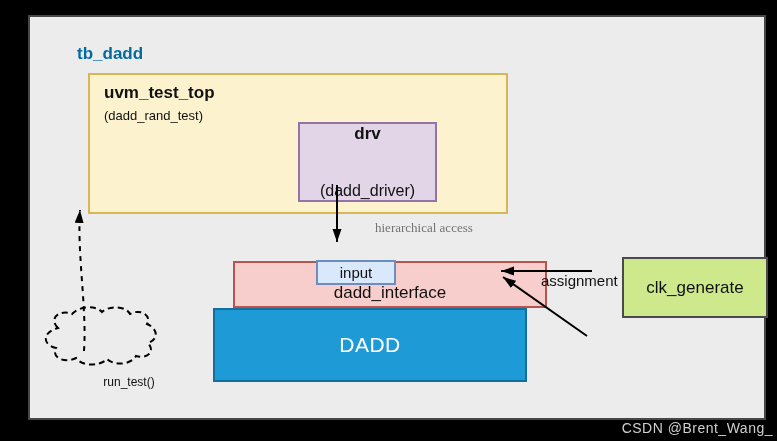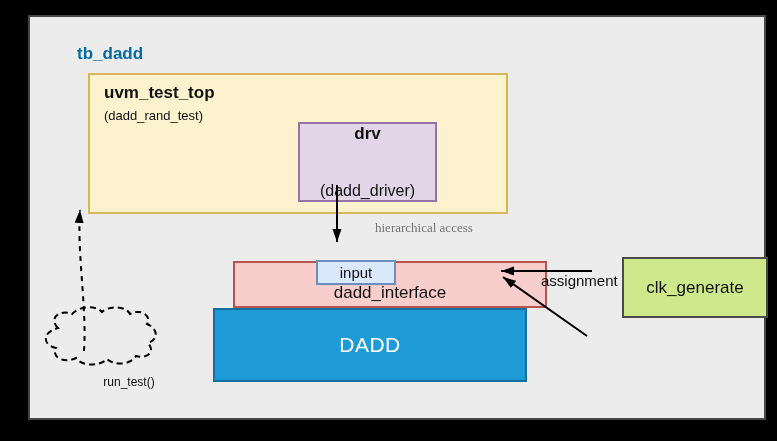--- a/index.html
+++ b/index.html
@@ -125,13 +125,14 @@
 
     <path d="M84,351 C87,308 77,255 80,210" fill="none" stroke="#000" stroke-width="2" stroke-dasharray="5,5" marker-end="url(#arrow)"></path>
 
     <path d="M58,328 C48,318 60,309 72,314 C79,306 96,305 102,312
              C110,305 126,306 130,314 C141,308 152,316 147,324
              C159,329 158,340 148,343 C156,352 147,359 136,356
              C131,365 114,366 107,359 C99,367 81,366 76,358
              C64,364 51,357 56,348 C42,345 42,332 58,328 Z" fill="none" stroke="#000" stroke-width="2" stroke-dasharray="6,4"></path>
   </svg>
 
+  <div class="watermark">CSDN @Brent_Wang_</div>
 </div>
 
 </body></html>

